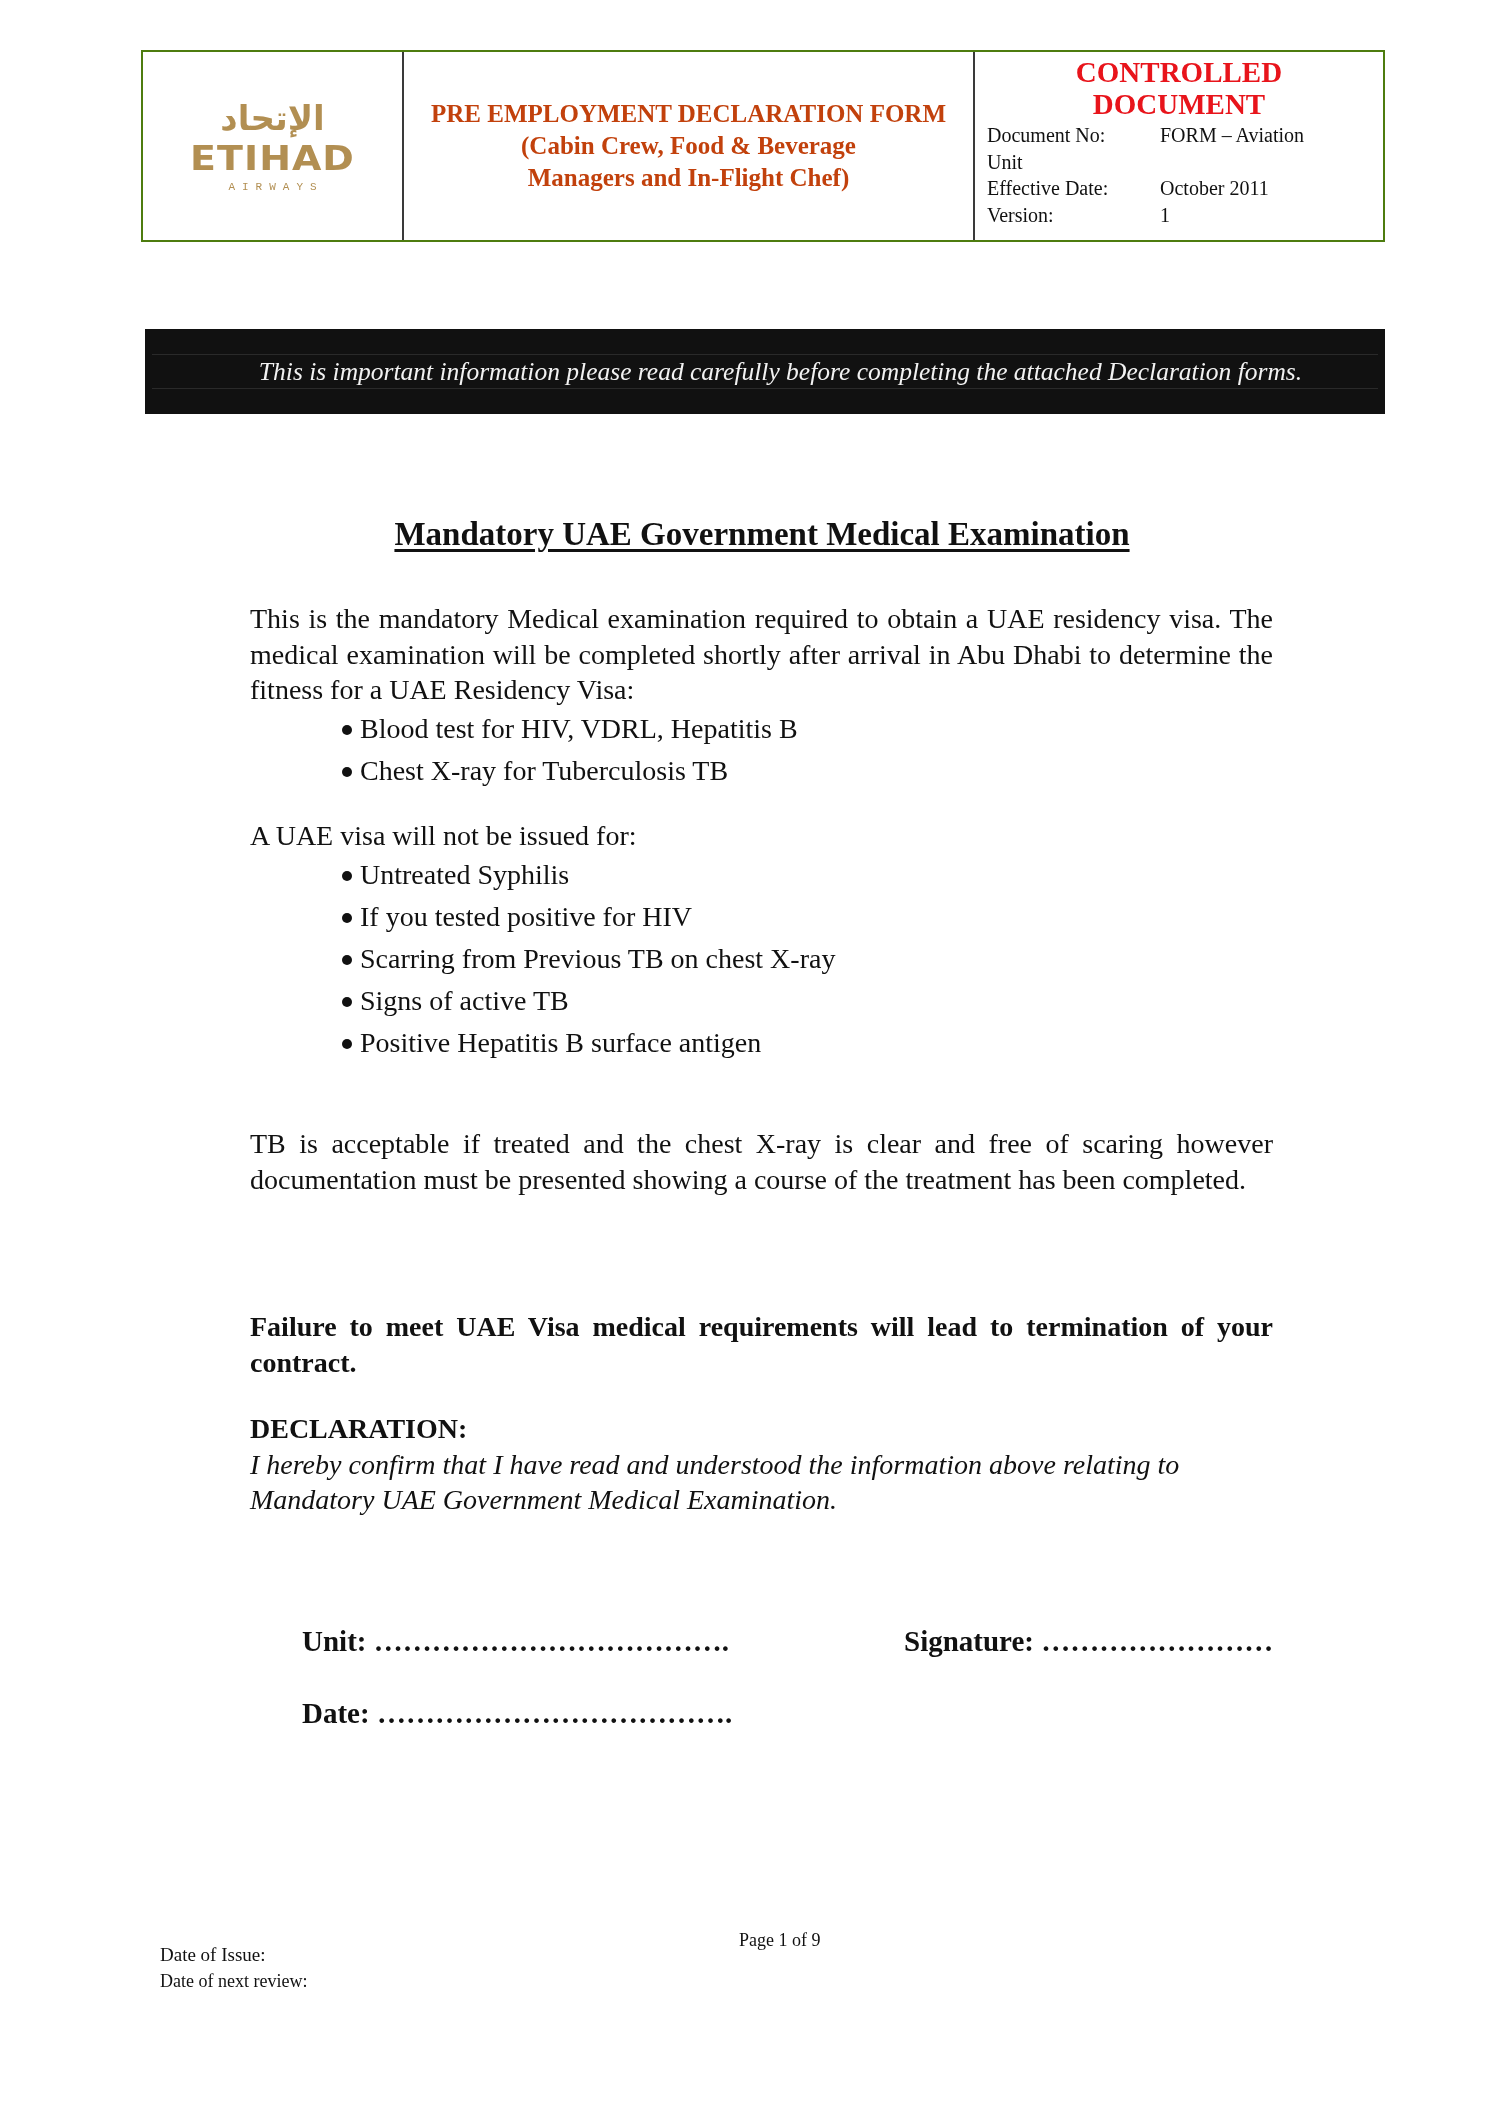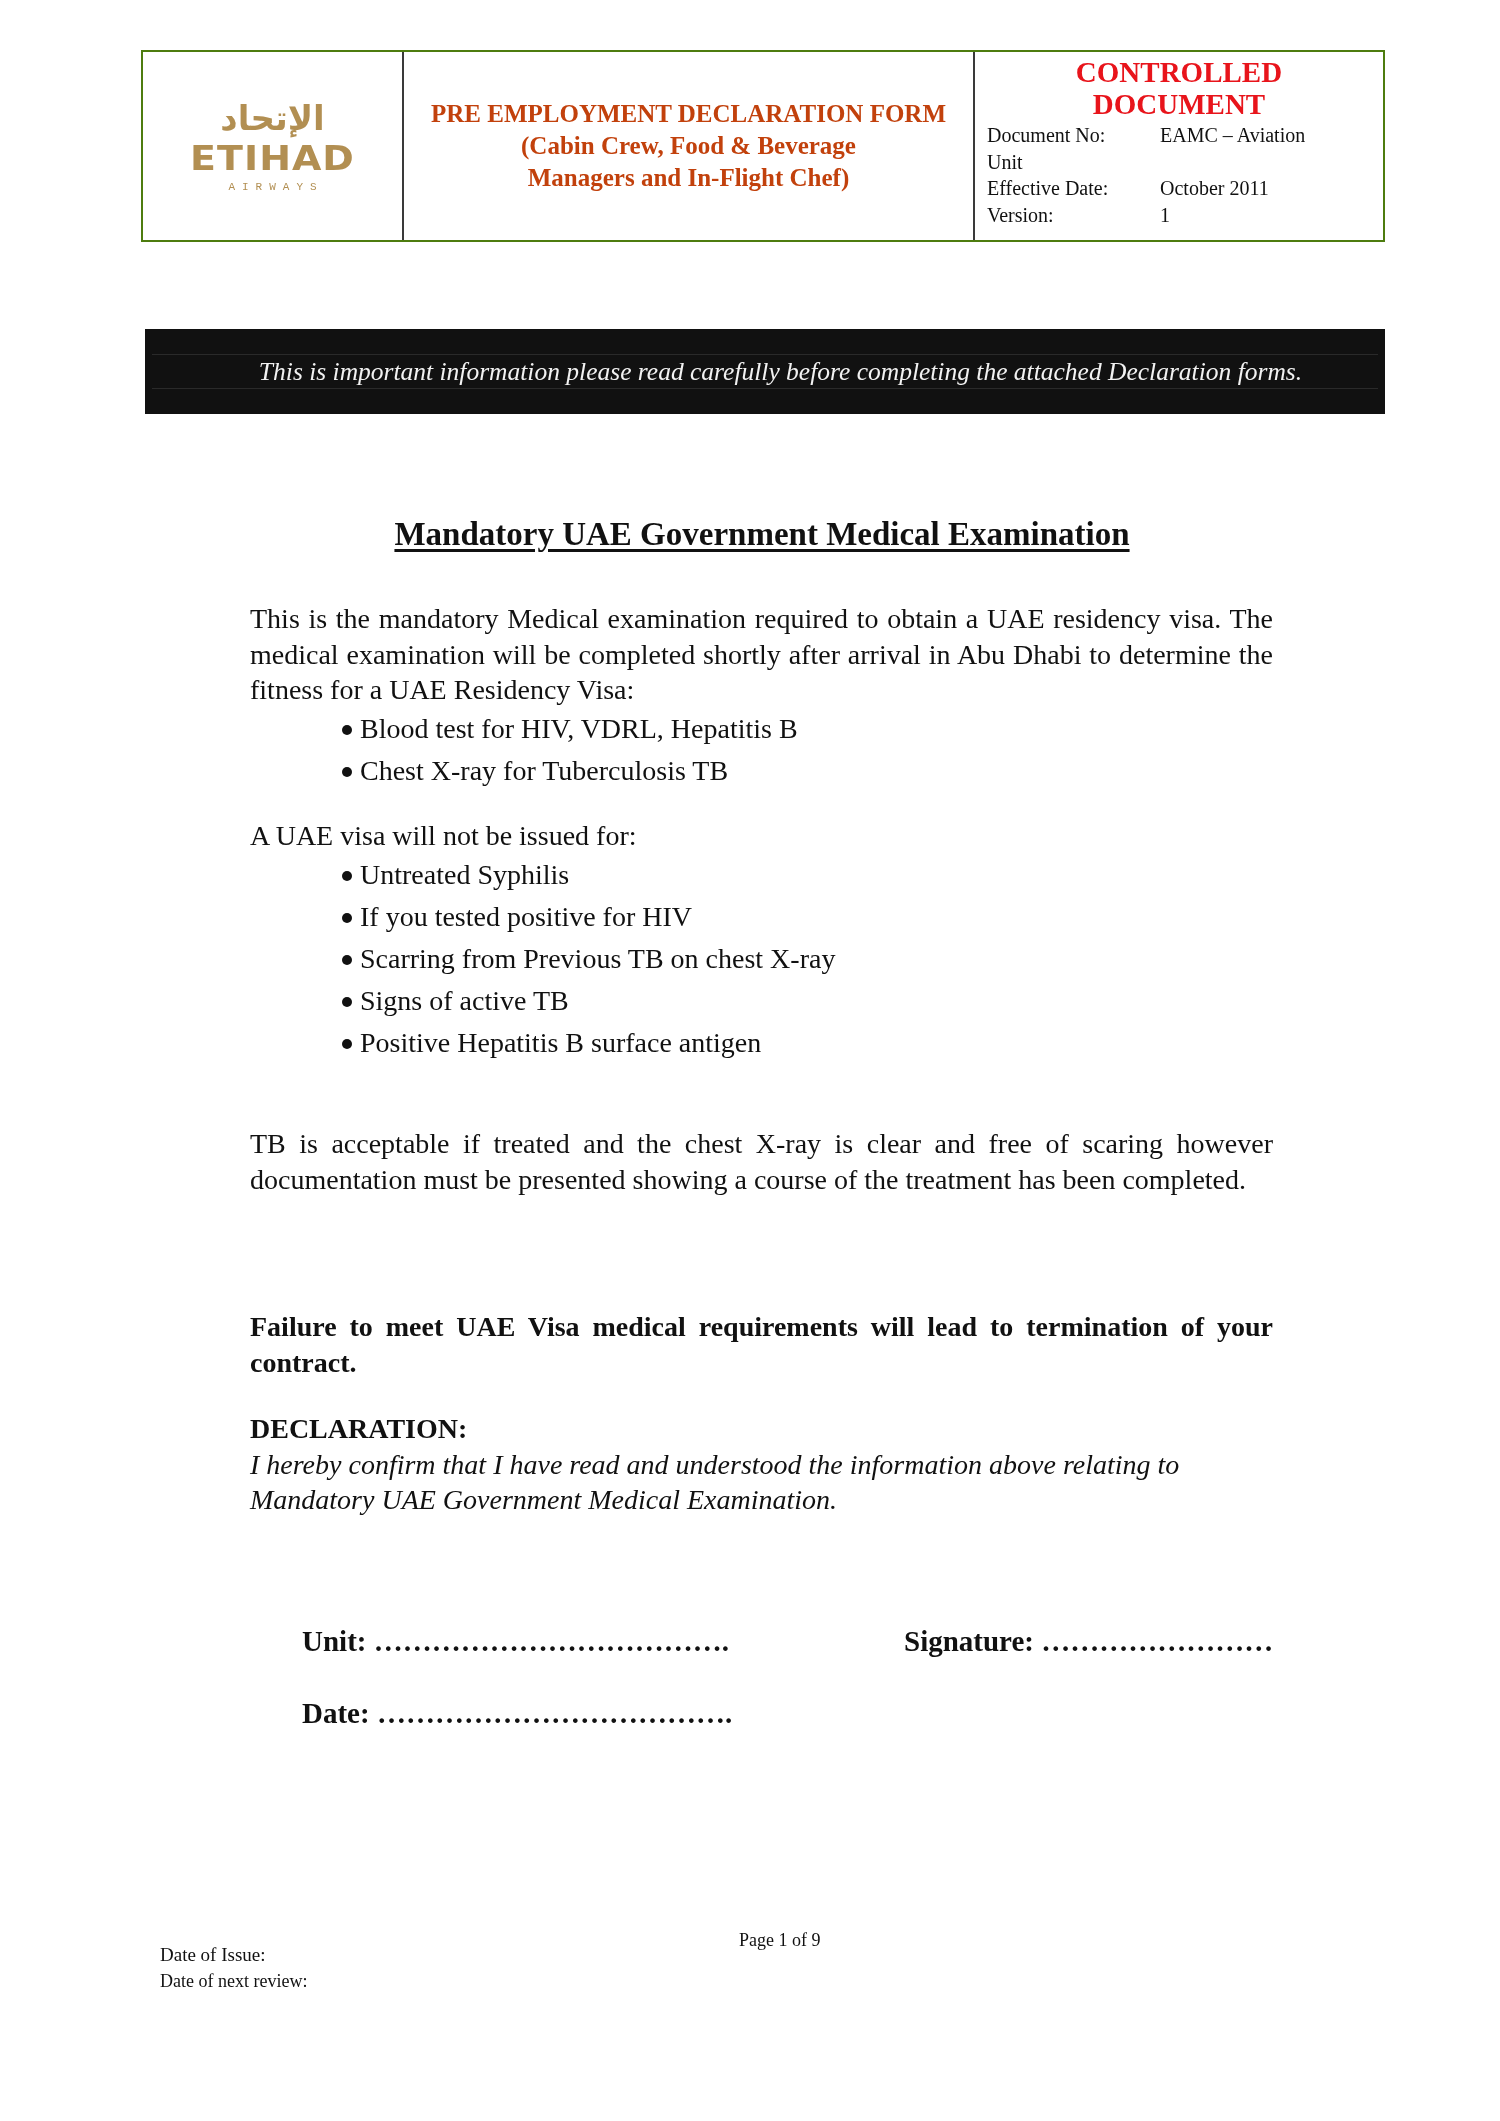--- a/index.html
+++ b/index.html
@@ -97,21 +97,21 @@
   </div>
   <div class="hdr-title">
     <div>PRE EMPLOYMENT DECLARATION FORM</div>
     <div>(Cabin Crew, Food &amp; Beverage</div>
     <div>Managers and In-Flight Chef)</div>
   </div>
   <div class="hdr-meta">
     <div class="ctrl-doc">CONTROLLED DOCUMENT</div>
     <div class="meta-row">
       <span class="meta-label">Document No:</span>
-      <span class="meta-value">EAMC – Aviation</span>
+      <span class="meta-value">FORM – Aviation</span>
     </div>
     <div>Unit</div>
     <div class="meta-row">
       <span class="meta-label">Effective Date:</span>
       <span class="meta-value">October 2011</span>
     </div>
     <div class="meta-row">
       <span class="meta-label">Version:</span>
       <span class="meta-value">1</span>
     </div>

